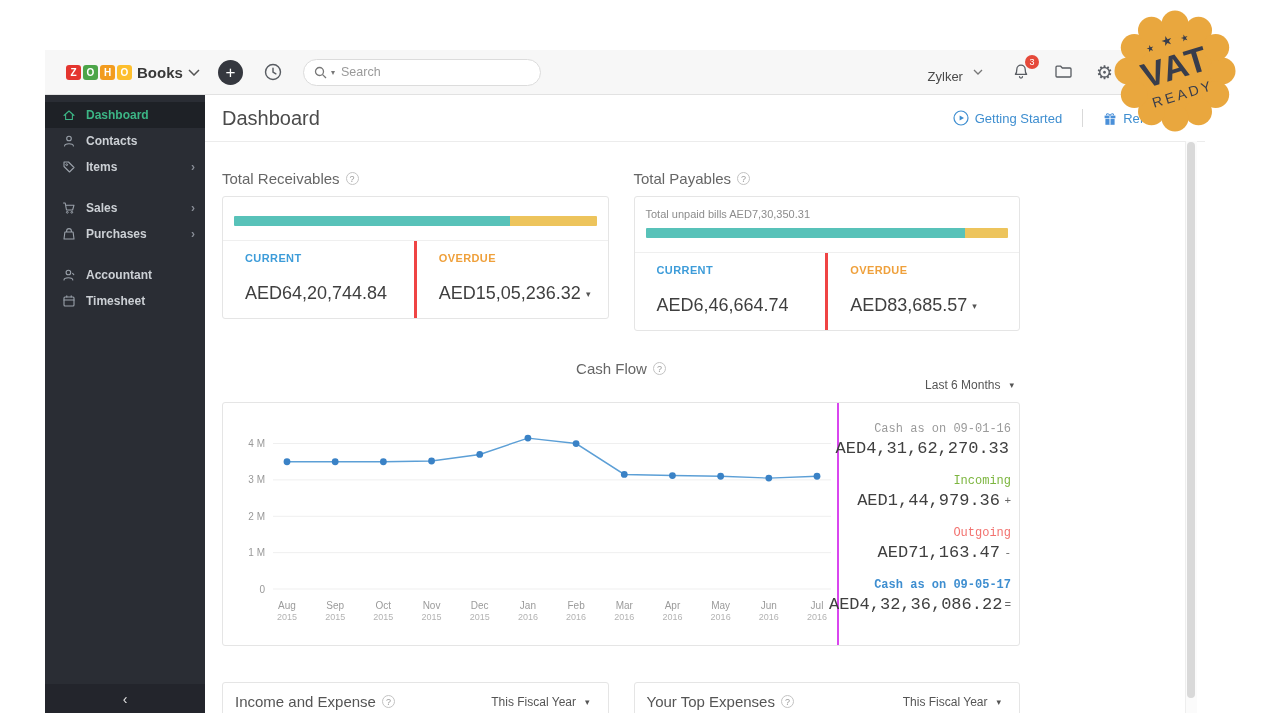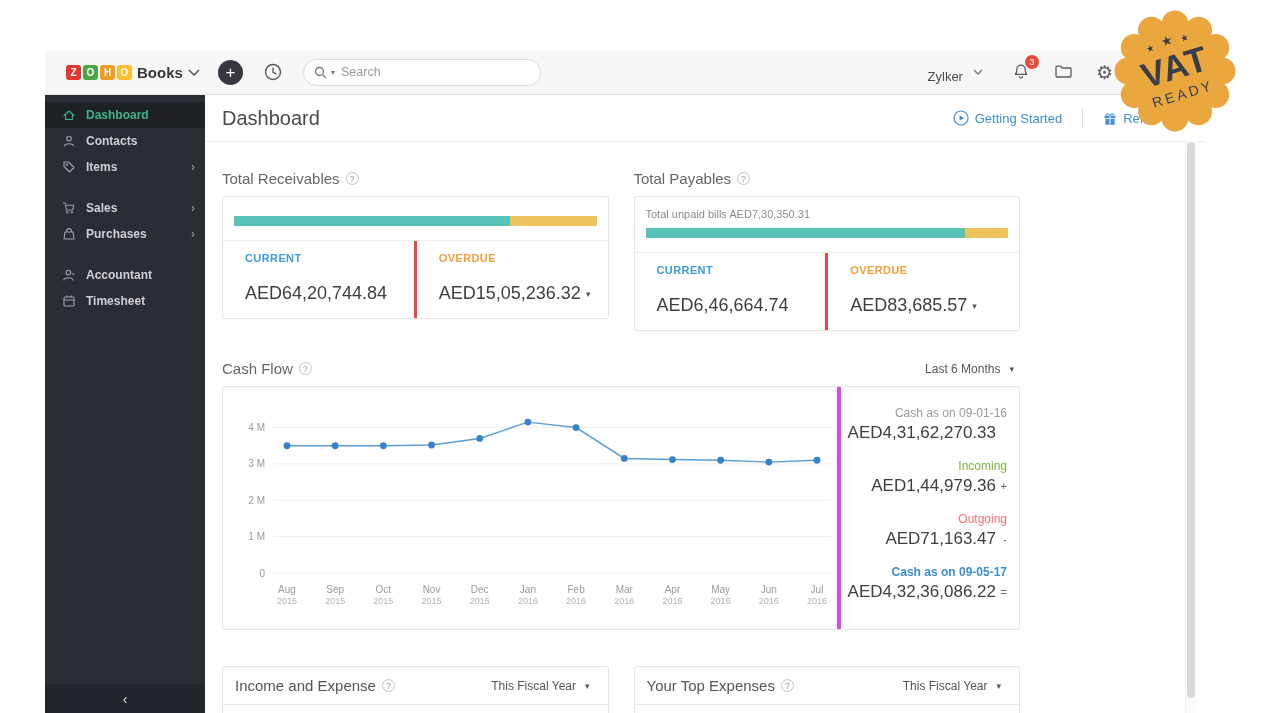--- a/index.html
+++ b/index.html
@@ -62,25 +62,25 @@
   .card-bottom{display:flex;}
   .half{flex:1;padding:11px 0 14px 22px;}
   .half + .half{border-left:3px solid #ef4444;}
   .kpi-label{font-size:11px;font-weight:700;letter-spacing:.4px;}
   .kpi-label.current{color:#3D9CD9;}
   .kpi-label.overdue{color:#EFA03B;}
   .kpi-amount{font-size:18px;color:#3f3f3f;margin-top:19px;}
   .dd{cursor:pointer;}
   .caret{font-size:9px;color:#555;margin-left:5px;vertical-align:2px;}
 
-  .cashflow-head{display:flex;align-items:center;margin:29px 0 0;}
+  .cashflow-head{display:flex;align-items:center;margin:29px 0 0;flex-direction:column;}
   .range{margin-left:auto;font-size:12px;color:#555;background:none;border:none;cursor:pointer;font-family:"Liberation Sans",sans-serif;display:flex;align-items:center;gap:4px;}
   .cashflow-card{width:798px;height:244px;border:1px solid #e5e5e5;border-radius:3px;display:flex;box-sizing:border-box;margin-top:9px;background:#fff;}
   .chart-wrap{flex:1;padding:10px 0 0 4px;}
-  .cf-info{width:186px;box-sizing:border-box;border-left:4px solid #d946ef;padding:19px 12px 0 0;text-align:right;}
+  .cf-info{width:186px;box-sizing:border-box;border-left:2px solid #d946ef;padding:19px 12px 0 0;text-align:right;font-family:Liberation Mono, monospace;}
   .cf-row{margin-bottom:16px;}
   .cf-label{font-size:12px;color:#9a9a9a;}
   .cf-row.green .cf-label{color:#7CB53E;}
   .cf-row.red .cf-label{color:#F2726F;}
   .cf-row.blue .cf-label{color:#3E8ED0;font-weight:600;}
   .cf-amount{font-size:17px;color:#3f3f3f;margin-top:3px;display:flex;justify-content:flex-end;align-items:center;}
   .cf-op{font-size:11px;color:#666;width:9px;text-align:right;margin-left:2px;}
 
   .bottom-row{display:flex;gap:25px;margin-top:36px;}
   .bottom-card{width:388px;height:150px;border:1px solid #e5e5e5;border-radius:3px;box-sizing:border-box;background:#fff;}

